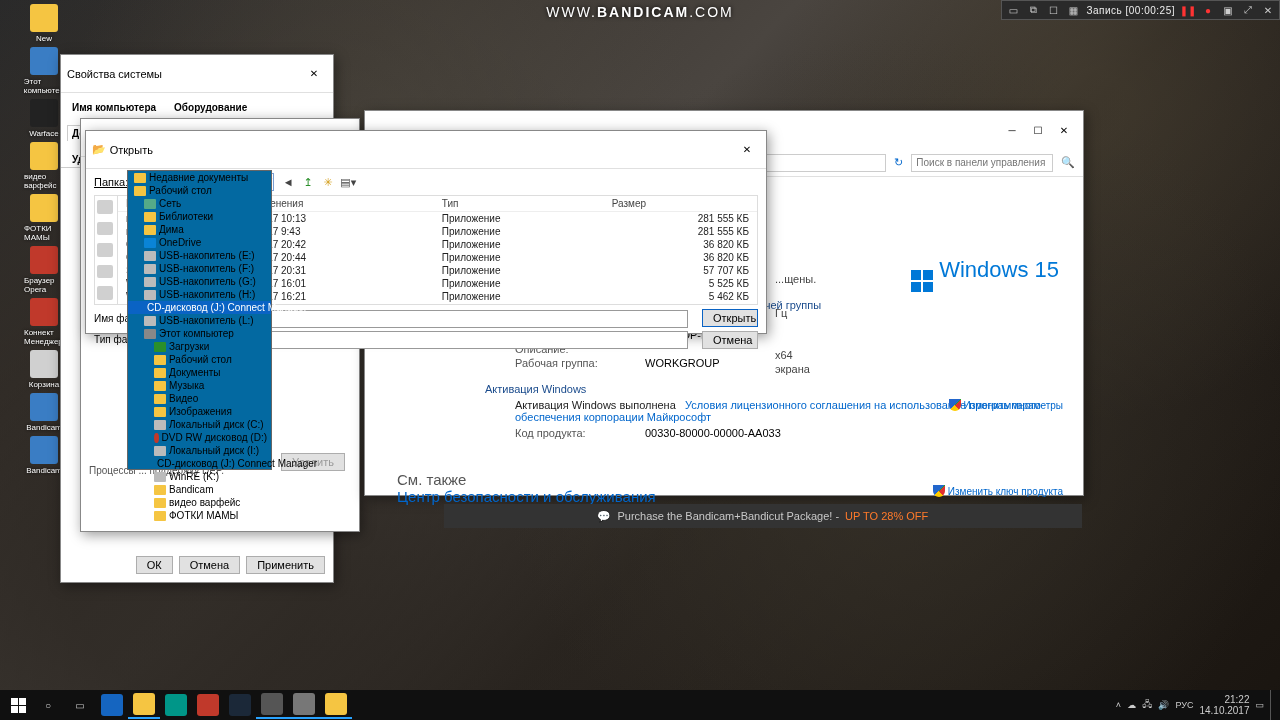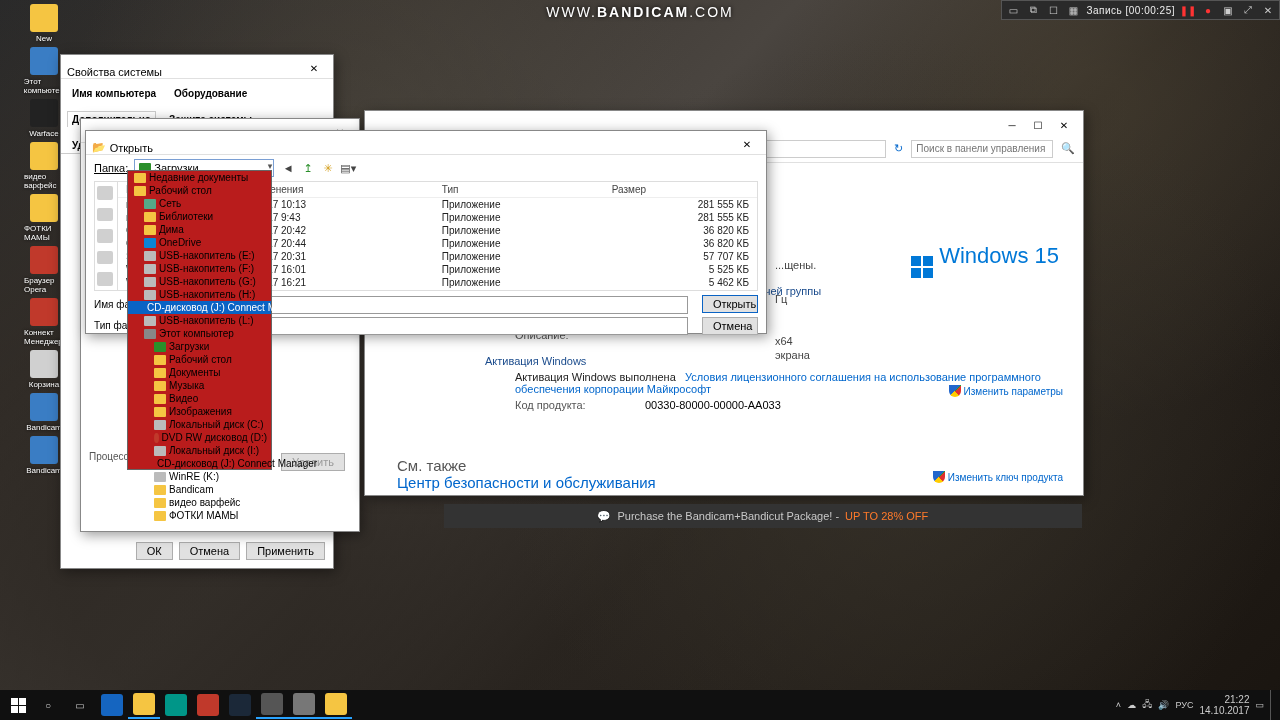--- a/index.html
+++ b/index.html
@@ -50,21 +50,21 @@
 .taskbar .titem.store .glow{background:#009688;}
 .taskbar .titem.opera .glow{background:#c0392b;}
 .taskbar .titem.steam .glow{background:#1b2838;}
 .taskbar .titem.active{border-bottom:2px solid #29a3ff;}
 .taskbar .spacer{flex:1;}
 .tray{display:flex;align-items:center;gap:6px;color:#ccc;font-size:9px;}
 .tray .clock{display:flex;flex-direction:column;align-items:flex-end;line-height:1.1;font-size:10px;justify-content:space-between;}
 
 
 .window{position:absolute;background:#fff;border:1px solid #888;box-shadow:2px 3px 12px rgba(0,0,0,.4);}
-.titlebar{height:24px;display:flex;align-items:flex-end;padding:0 6px;font-size:11px;color:#000;
+.titlebar{height:38px;display:flex;align-items:center;padding:0 6px;font-size:11px;color:#000;
   background:#fff;border-bottom:1px solid #e0e0e0;}
 .titlebar .spacer{flex:1;}
 .winbtn{width:26px;height:20px;display:flex;align-items:center;justify-content:center;font-size:10px;color:#000;}
 .btn{background:#e1e1e1;border:1px solid #adadad;font-size:11px;padding:2px 10px;cursor:pointer;}
 
 
 #sys-props{top:54px;left:60px;width:274px;}
 #sys-props .tabs{display:flex;font-size:10px;border-bottom:1px solid #ccc;padding:6px 6px 0 6px;gap:8px;flex-wrap:wrap;}
 #sys-props .tab{padding:2px 4px;border:1px solid transparent;border-bottom:none;font-weight:bold;}
 #sys-props .tab.row2{margin-top:2px;}
@@ -123,21 +123,21 @@
 #opendlg .files th{text-align:left;font-weight:400;padding:2px 8px;border-bottom:1px solid #eee;color:#444;}
 #opendlg .files td{padding:1px 8px;color:#222;}
 #opendlg .files td.sz{text-align:right;}
 #opendlg .bottom{display:flex;gap:8px;align-items:center;margin-top:4px;}
 #opendlg .bottom label{width:60px;font-size:10px;}
 #opendlg .bottom .combo{flex:1;border:1px solid #999;height:18px;font-size:10px;padding:0 4px;background:#fff;}
 #opendlg .bottom .btn{width:56px;}
 #opendlg .btncol{display:flex;flex-direction:column;gap:4px;margin-left:6px;}
 
 
-.folder-tree{position:absolute;top:170px;left:127px;width:145px;background:#b91c1c;border:1px solid #666;
+.folder-tree{position:absolute;top:170px;left:127px;width:145px;background:#0369a1;border:1px solid #666;
   z-index:60;font-size:10px;max-height:300px;overflow:visible;}
 .folder-tree .item{padding:1px 4px 1px 6px;white-space:nowrap;display:flex;align-items:center;gap:3px;cursor:pointer;}
 .folder-tree .item.ind1{padding-left:16px;}
 .folder-tree .item.ind2{padding-left:26px;}
 .folder-tree .item.sel{background:#0a63c4;color:#fff;}
 .fico{width:12px;height:10px;display:inline-block;background:#f5c542;border-radius:1px;}
 .fico.drive{background:#bbb;}
 .fico.disc{background:#c0392b;border-radius:50%;}
 .fico.net{background:#5a8;}
 .fico.pc{background:#888;}
@@ -293,20 +293,24 @@
             <span class="val">DESKTOP-D1FE0S8</span>
           </div>
           <div class="row">
             <span class="lab">Полное имя:</span>
             <span class="val">DESKTOP-D1FE0S8</span>
           </div>
           <div class="row">
             <span class="lab">Описание:</span>
             <span class="val"></span>
           </div>
+          <div class="row">
+            <span class="lab">Рабочая группа:</span>
+            <span class="val">WORKGROUP</span>
+          </div>
         </div>
       <div class="change-link" style="top:222px;">
         <span class="shield"></span><span class="linky">Изменить параметры</span>
       </div>
 
       <h4 style="margin-left:100px;margin-top:14px;">Активация Windows</h4>
       <div style="margin-left:130px;">
         <span>Активация Windows выполнена</span>&nbsp;&nbsp;
         <span class="linky">Условия лицензионного соглашения на использование программного обеспечения корпорации Майкрософт</span>
       </div>

